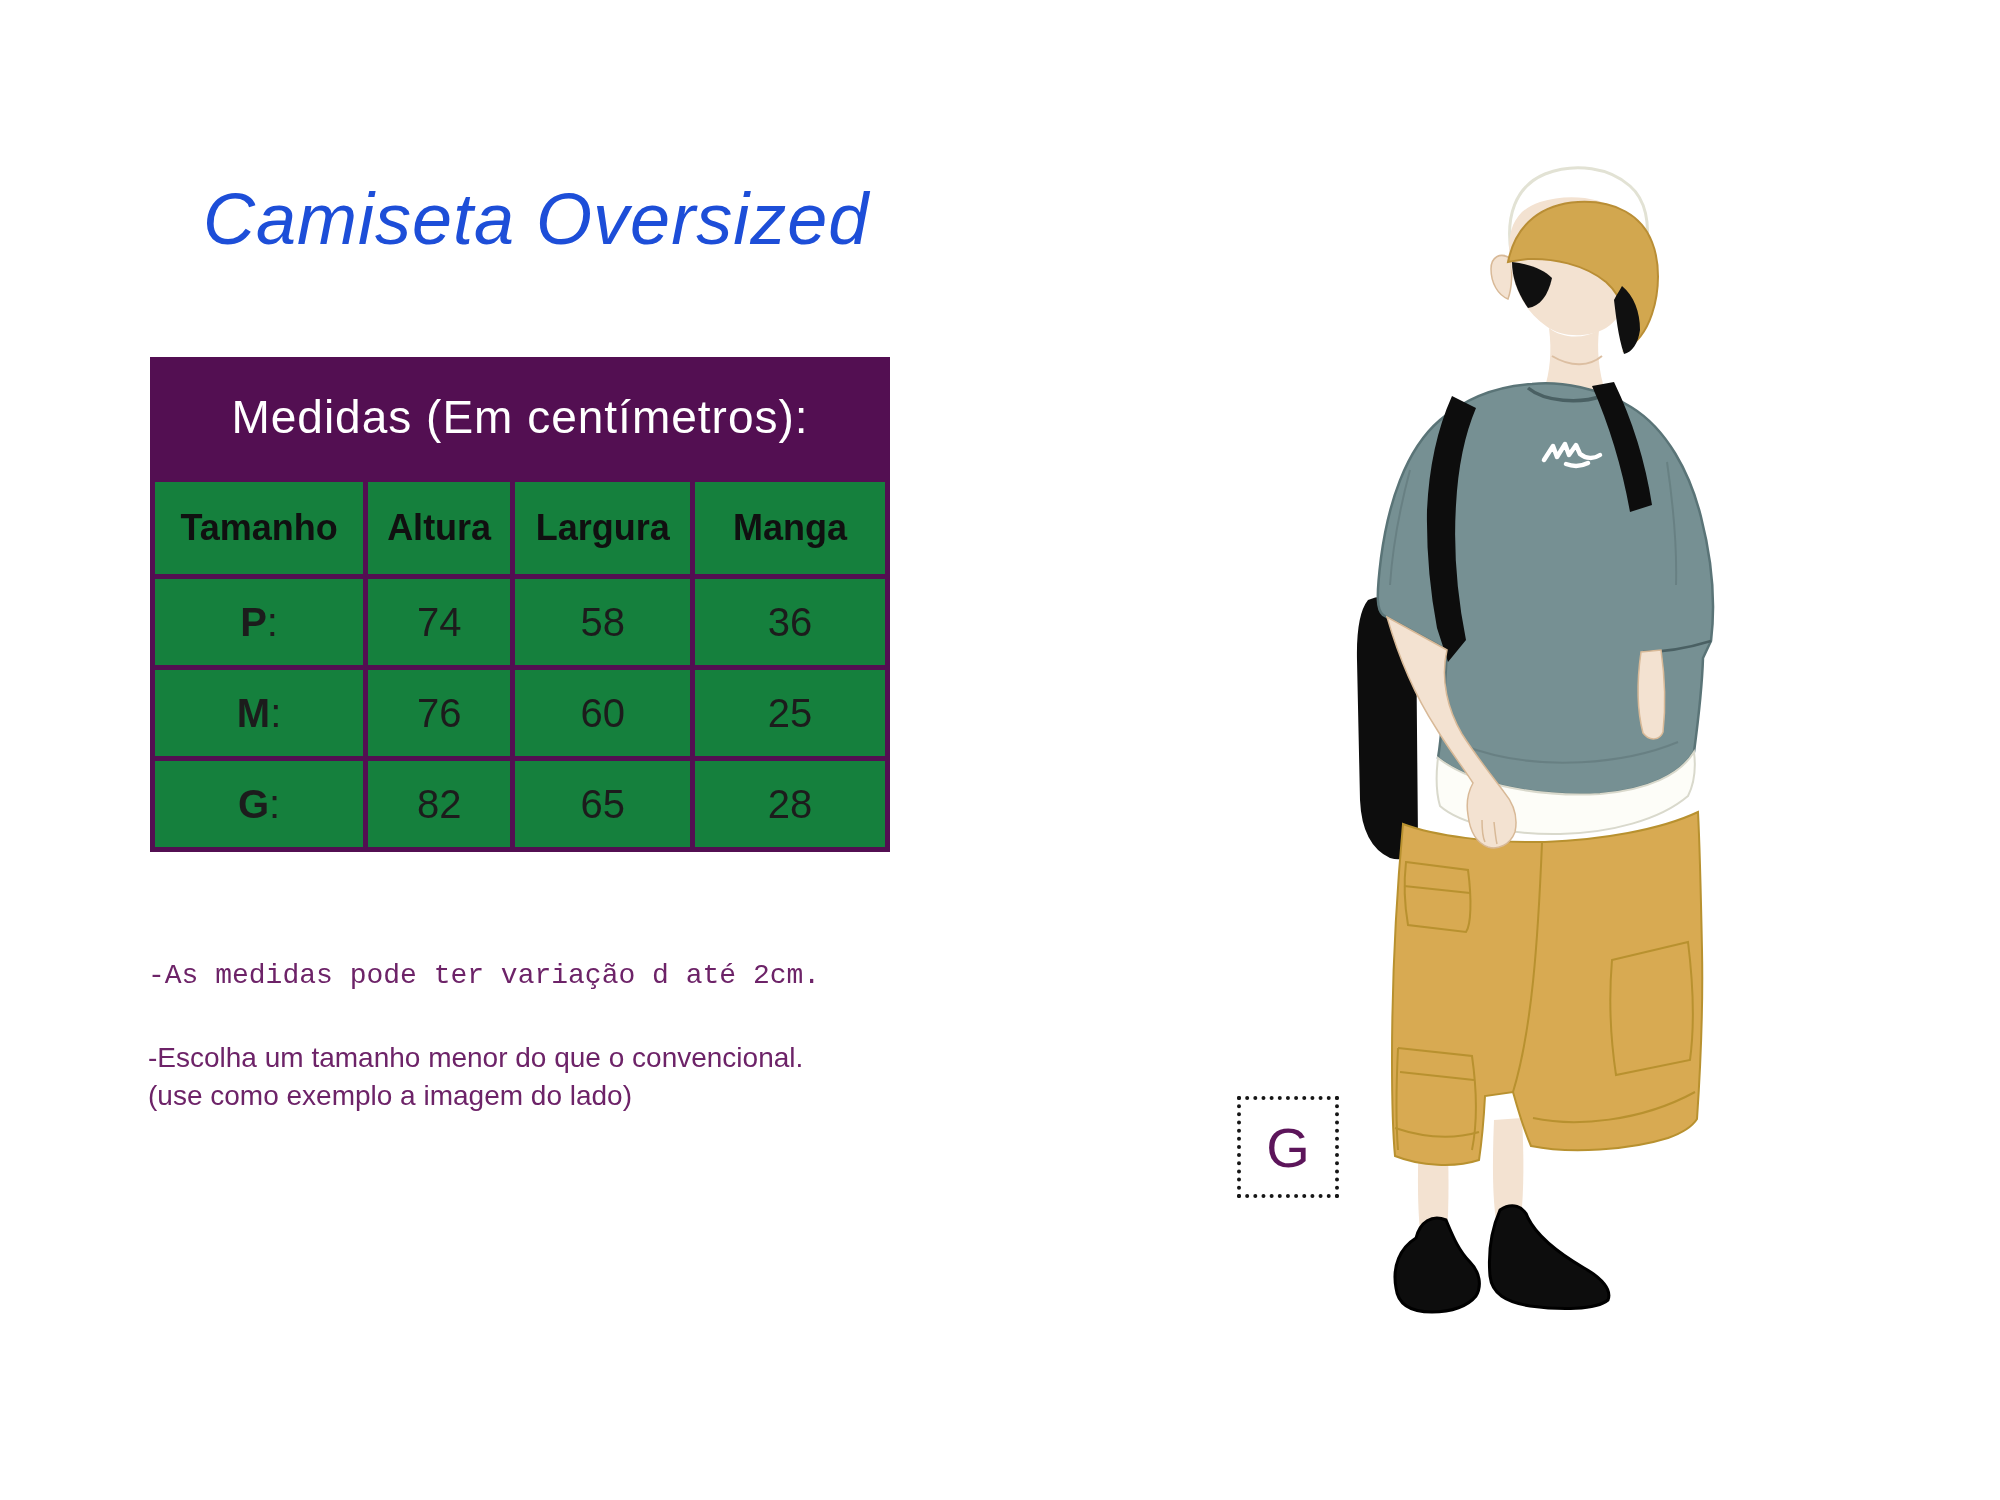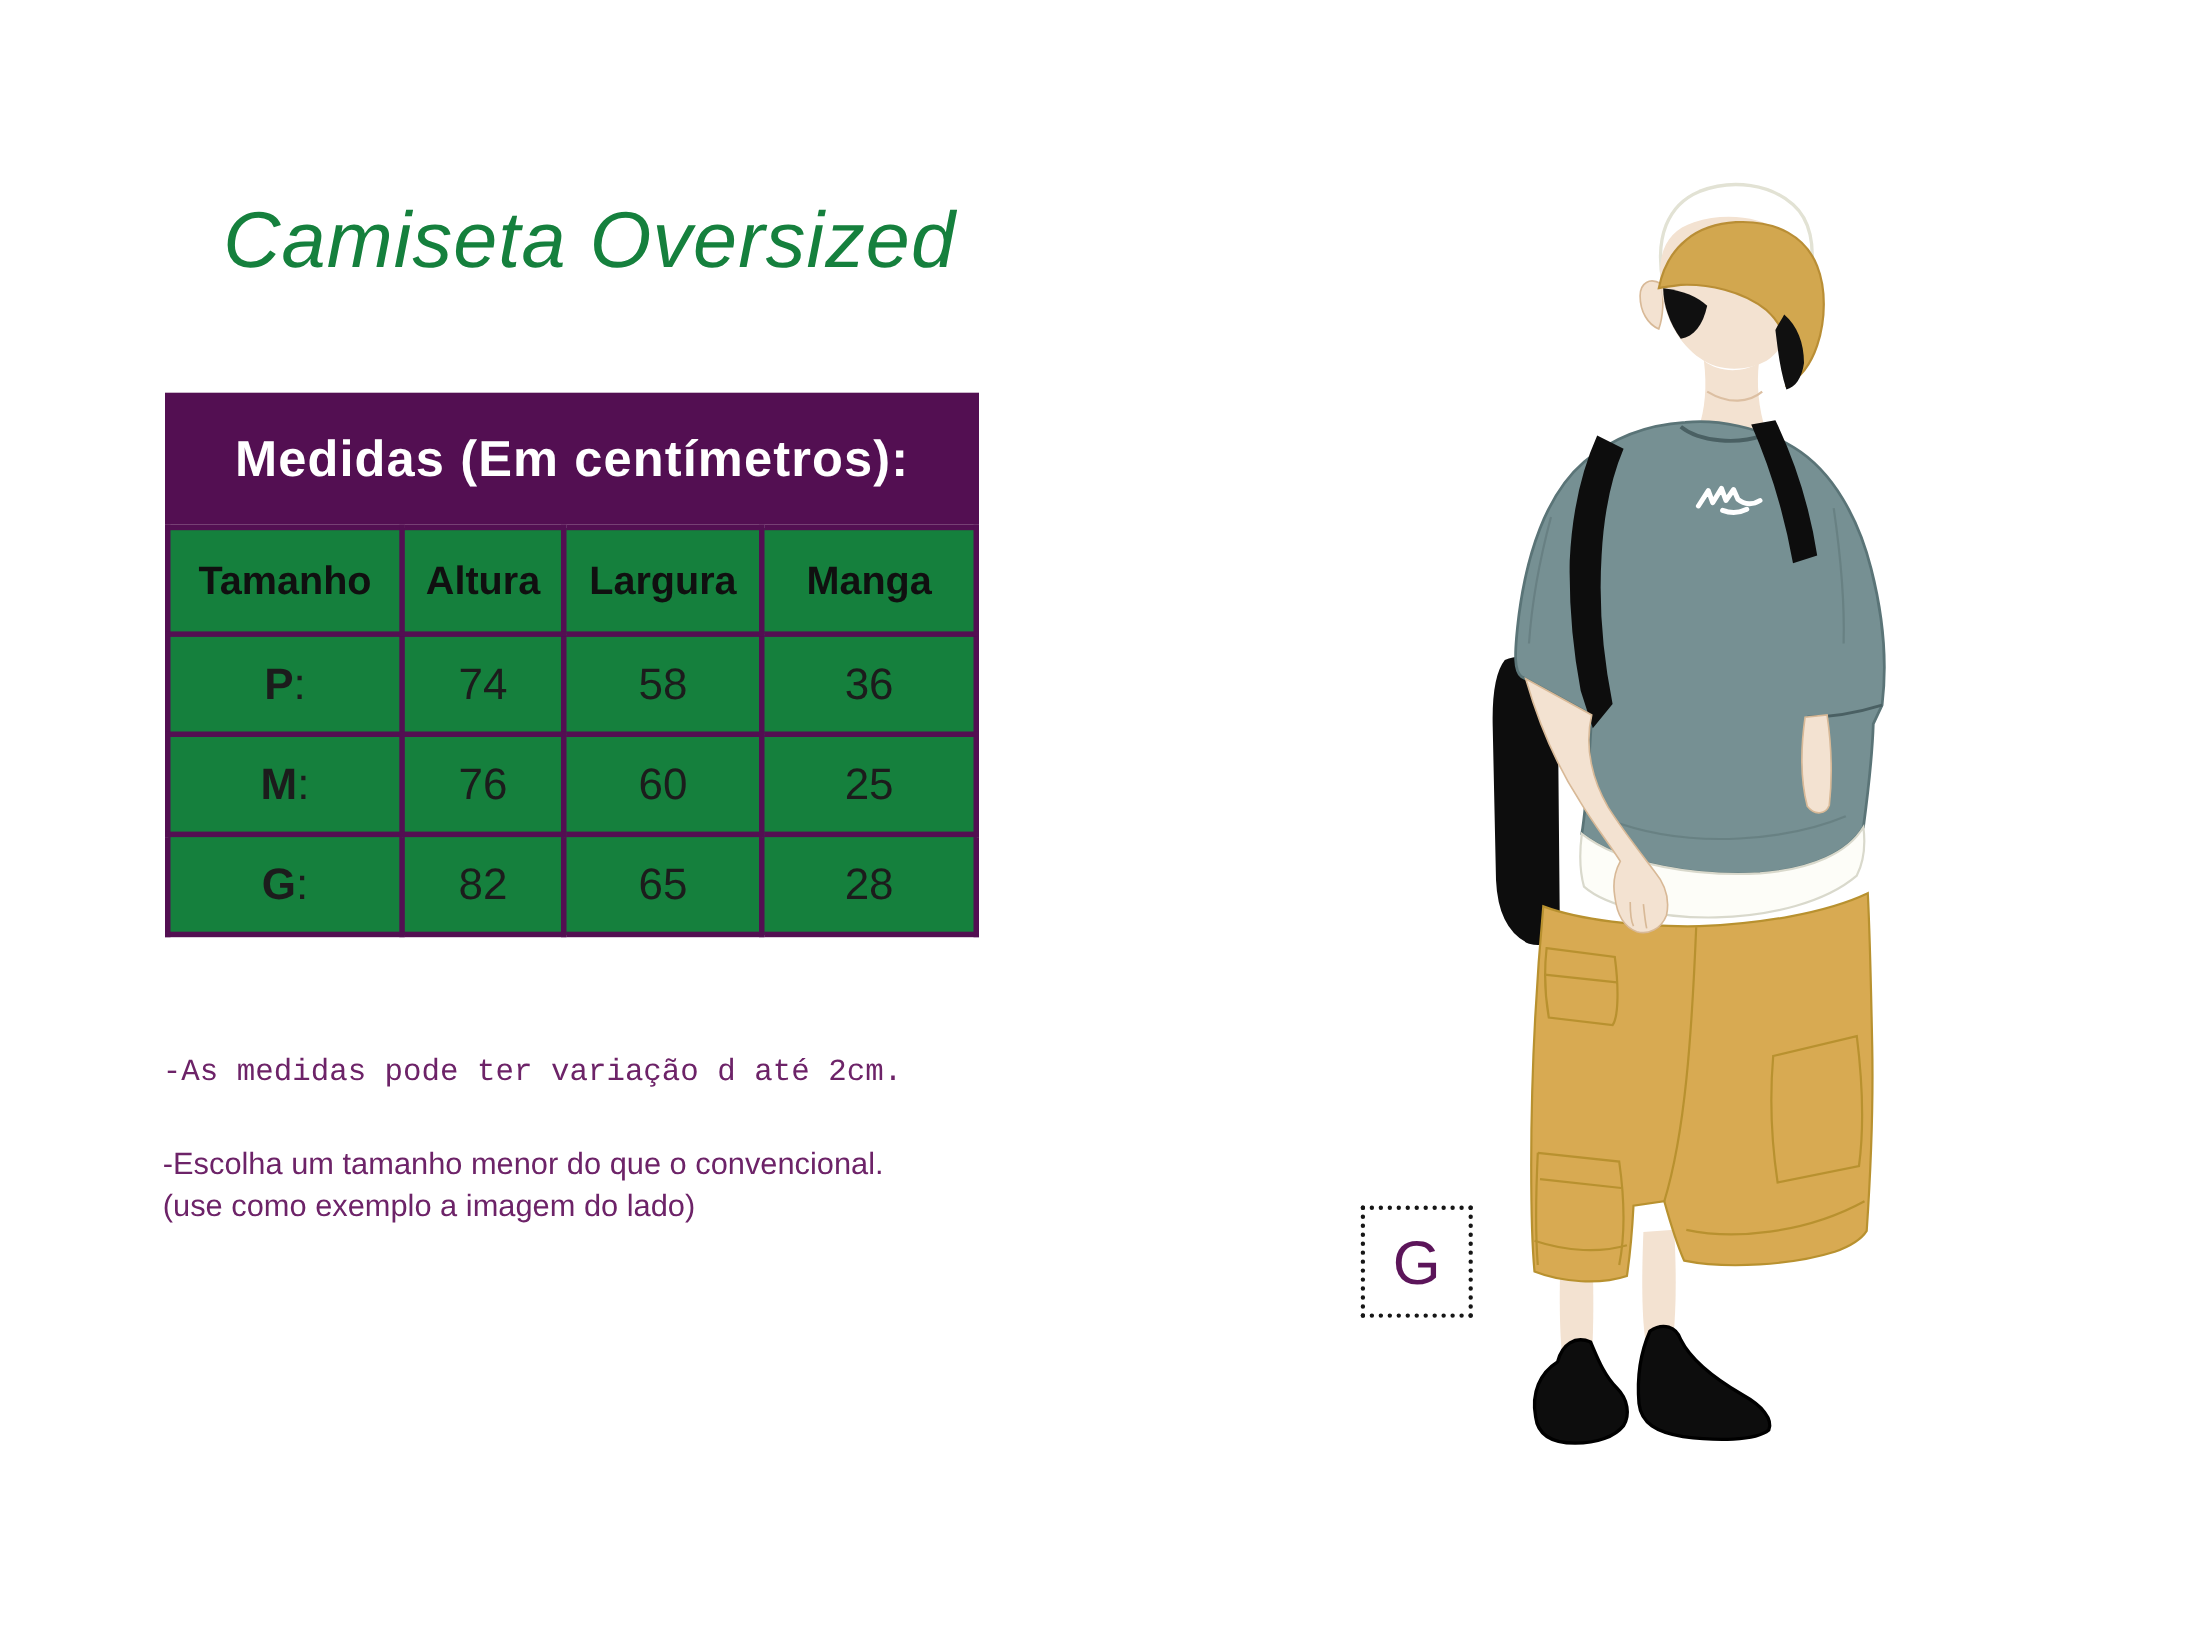--- a/index.html
+++ b/index.html
@@ -2,27 +2,27 @@
 <html><head>
 <meta charset="utf-8">
 <style>
   html,body{margin:0;padding:0;background:#fff;}
   .canvas{
     position:relative;width:2000px;height:1500px;background:#ffffff;
     font-family:"Liberation Sans",sans-serif;overflow:hidden;color:#1a1a1a;
   }
   .page-title{
     position:absolute;left:203px;top:178px;font-size:72px;font-style:italic;
-    font-weight:400;color:#15803d;letter-spacing:1px;white-space:nowrap;
+    font-weight:400;color:#1d4ed8;letter-spacing:1px;white-space:nowrap;
   }
   
   .size-table{position:absolute;left:150px;top:357px;width:740px;}
   .size-table .tbl-header{
     background:#530f52;height:120px;display:flex;align-items:center;justify-content:center;
-    color:#ffffff;font-size:46px;font-weight:700;letter-spacing:1px;
+    color:#ffffff;font-size:46px;font-weight:400;letter-spacing:1px;
   }
   table.grid{width:100%;border-collapse:collapse;table-layout:fixed;}
   table.grid th,table.grid td{
     border:5px solid #530f52;background:#15803d;text-align:center;vertical-align:middle;padding:0;
   }
   table.grid th{height:92px;font-size:36px;font-weight:700;color:#101010;}
   table.grid td{height:86px;font-size:40px;font-weight:400;color:#1c1c1c;}
   table.grid td .sz{font-weight:700;}
   
   .notes{position:absolute;left:148px;top:960px;width:700px;color:#6d2368;font-size:28px;}

